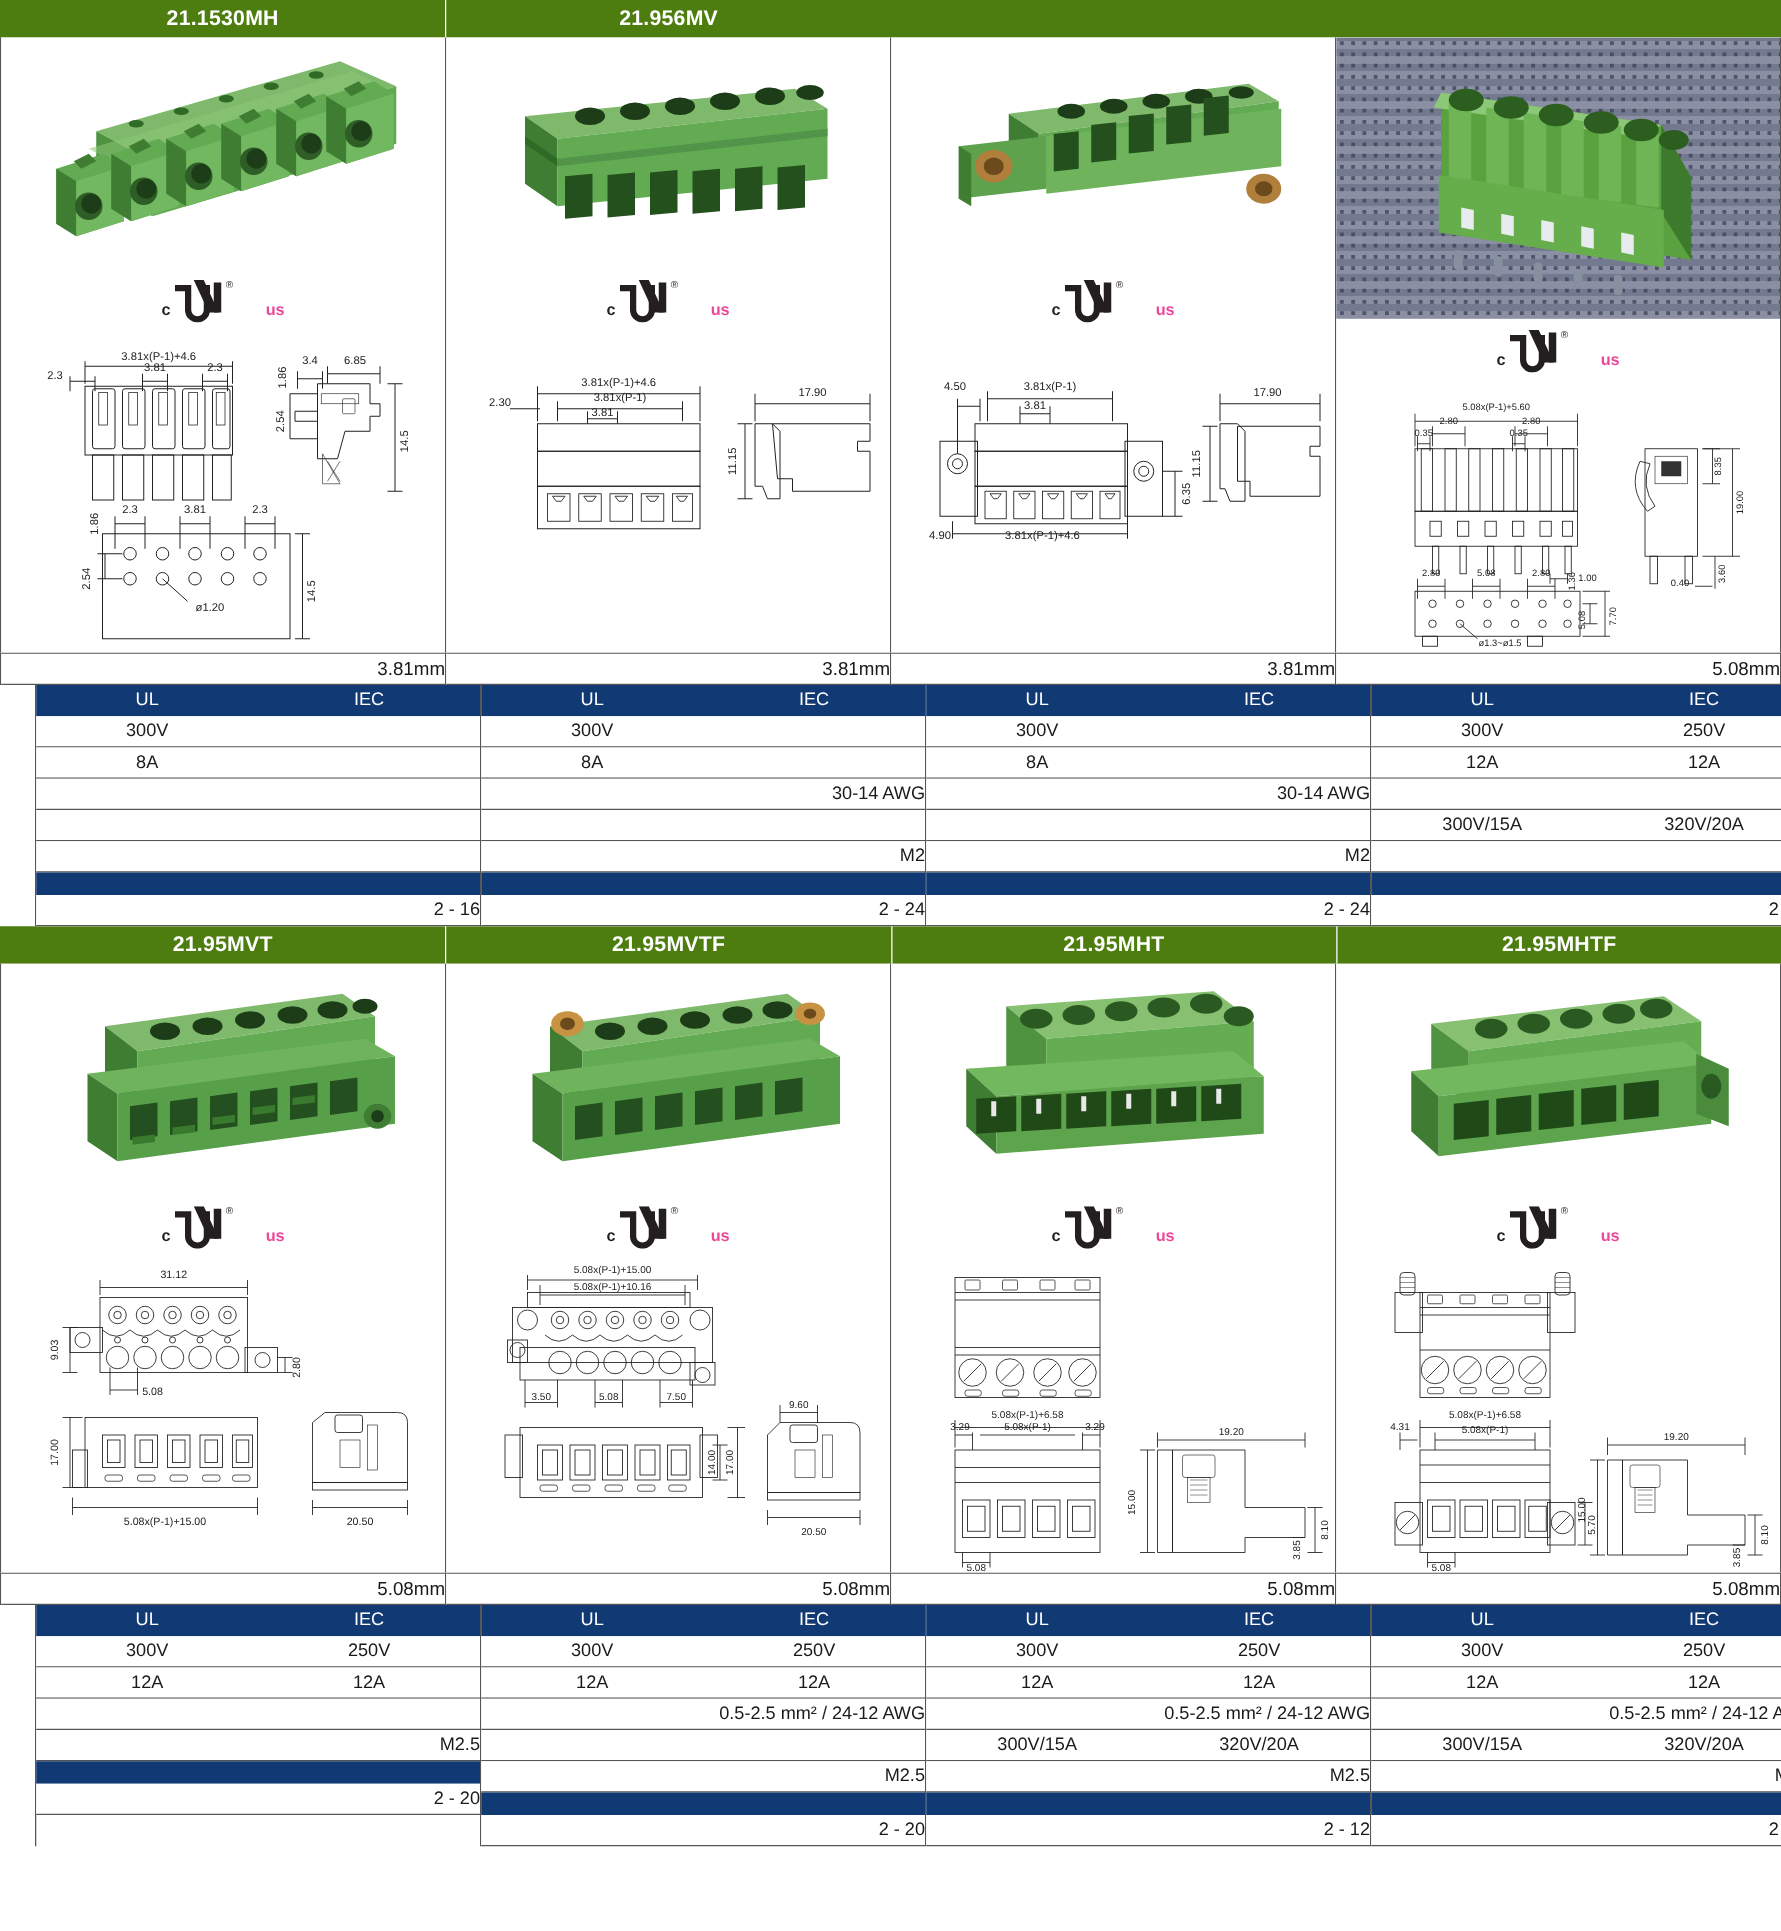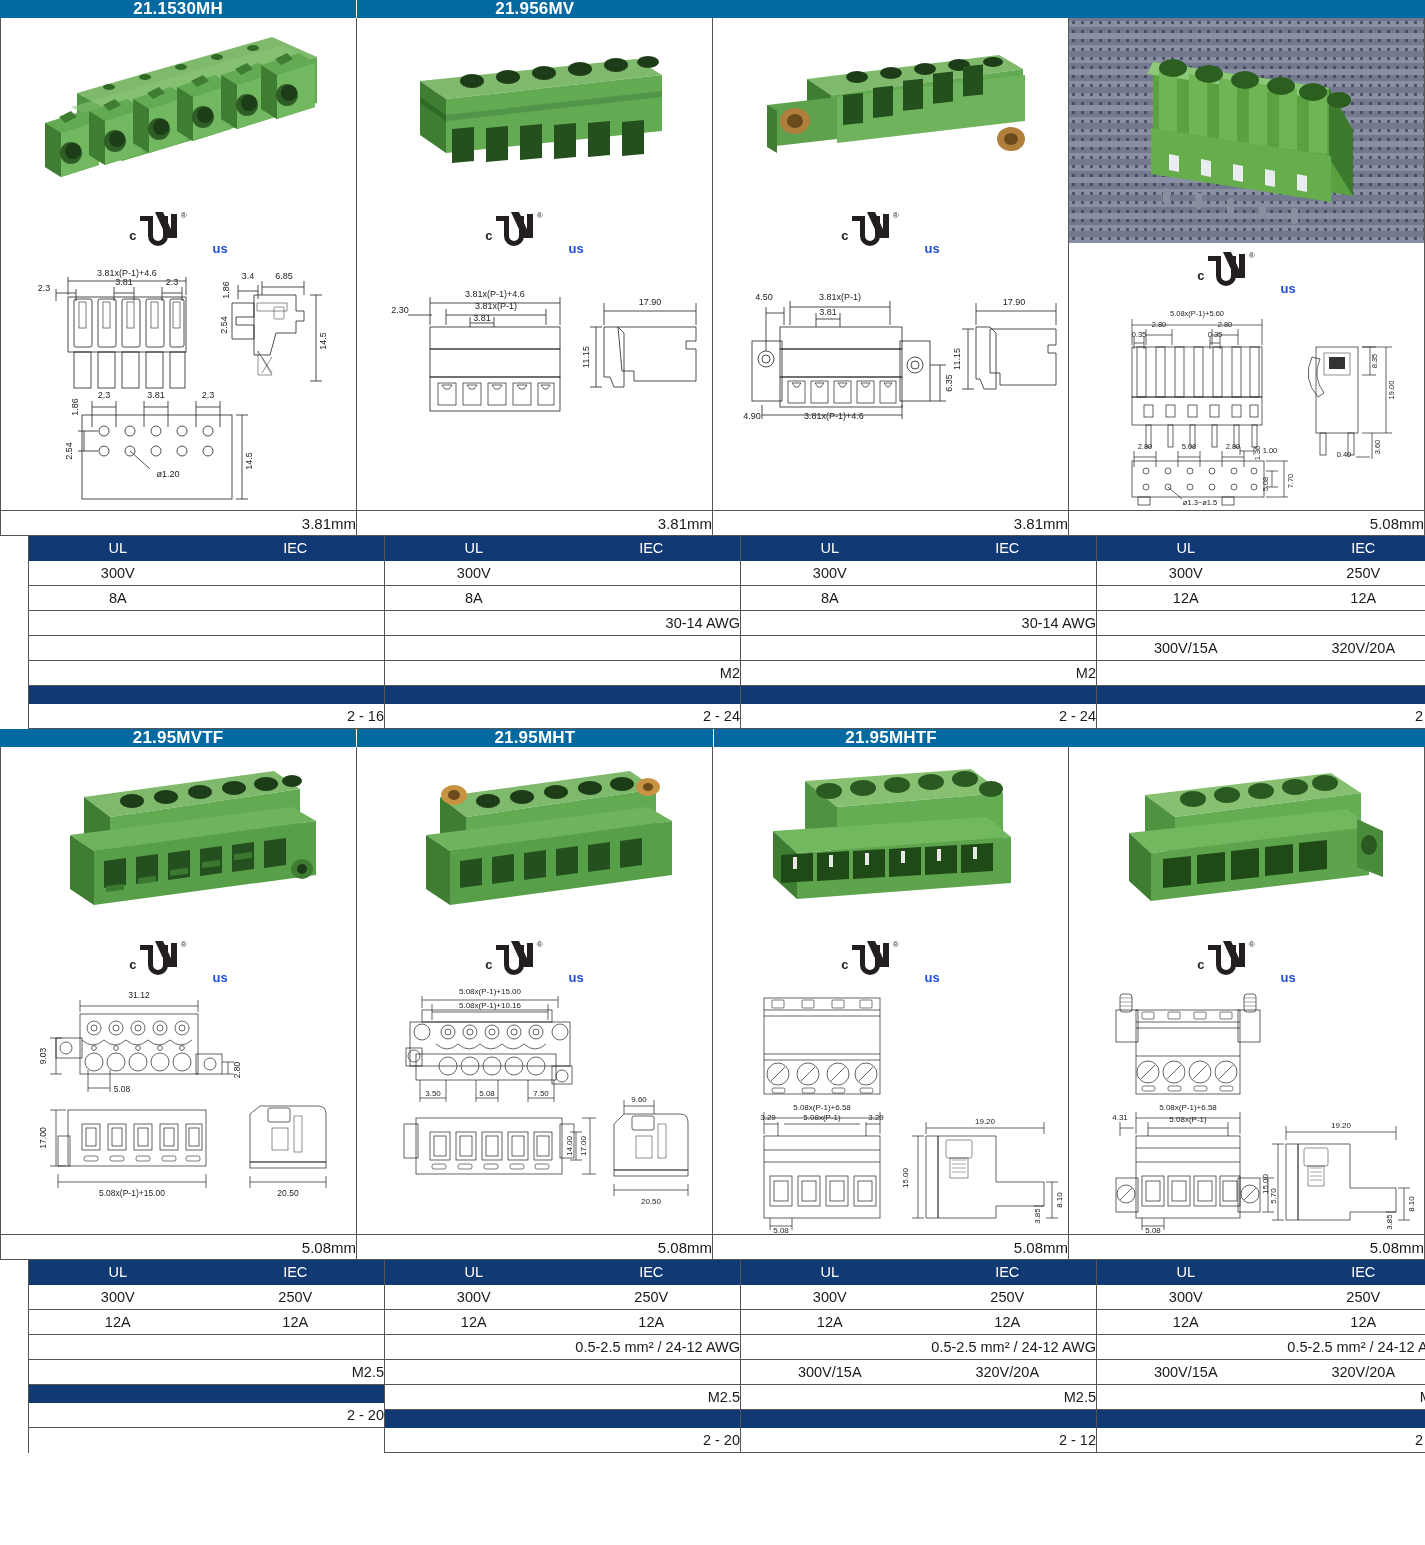--- a/index.html
+++ b/index.html
@@ -4,21 +4,21 @@
 <style>
   html,body{margin:0;padding:0;background:#fff;}
   body{width:1425px;height:1545px;font-family:"Liberation Sans",sans-serif;color:#1a1a1a;}
   .page{width:1425px;height:1545px;position:relative;box-sizing:border-box;}
 
   
   .section{width:1425px;}
   .col{flex:0 0 25%;width:25%;box-sizing:border-box;position:relative;}
 
   
-  .titlebar{display:flex;width:100%;background:#0369a1;height:18px;}
+  .titlebar{display:flex;width:100%;background:#4d7c0f;height:30px;}
   .titlebar .col{display:flex;align-items:center;justify-content:center;
       border-left:1px solid #fff;box-sizing:border-box;}
   .titlebar .col:first-child{border-left:none;}
   .title-txt{color:#fff;font-weight:bold;font-size:17px;letter-spacing:.2px;
       font-family:"Liberation Sans",sans-serif;}
 
   
   .prodrow{display:flex;width:100%;border-left:1px solid #555;box-sizing:border-box;}
   .prodcell{flex:0 0 25%;width:25%;box-sizing:border-box;
       border-right:1px solid #555;position:relative;background:#fff;}
@@ -43,22 +43,22 @@
   .srow.last{border-bottom:1px solid #555;}
   .half{flex:0 0 50%;width:50%;text-align:center;font-size:14.5px;line-height:24px;
       box-sizing:border-box;}
   .half.hdrtxt{color:#fff;font-size:14.5px;}
   .full{flex:0 0 100%;width:100%;text-align:right;font-size:14.5px;line-height:24px;}
 
   
   .ulwrap{display:inline-flex;align-items:center;gap:1px;}
   .ul-c{font-size:13px;font-weight:bold;color:#231f20;font-family:"Liberation Sans",sans-serif;
         position:relative;top:6px;}
-  .ul-us{font-size:13px;font-weight:bold;color:#1d4ed8;font-family:"Liberation Sans",sans-serif;
-        position:relative;top:19px;margin-left:32px;}
+  .ul-us{font-size:13px;font-weight:bold;color:#ec4899;font-family:"Liberation Sans",sans-serif;
+        position:relative;top:6px;margin-left:32px;}
   .ul-mark{position:relative;width:42px;height:34px;}
   .ul-reg{position:absolute;right:-7px;top:-1px;font-size:8px;color:#231f20;}
 
   
   .conn{position:relative;}
   .grid-bg{position:absolute;inset:0;background:
       repeating-linear-gradient(0deg,#8a8fa3 0 6px,#737a90 6px 12px),
       linear-gradient(135deg,#aab0c2,#7b8198);}
   .grid-bg::after{content:"";position:absolute;inset:0;
       background-image:radial-gradient(circle,#3b4054 1.6px,transparent 1.9px);
@@ -782,20 +782,23 @@
         <div class="full">2 - 24</div>
           </div>
     </div>
   </div>
 </div>
 
 <div class="section">
 
   <div class="titlebar">
     <div class="col">
+      <span class="title-txt">21.95MVT</span>
+        </div>
+    <div class="col">
       <span class="title-txt">21.95MVTF</span>
         </div>
     <div class="col">
       <span class="title-txt">21.95MHT</span>
         </div>
     <div class="col">
       <span class="title-txt">21.95MHTF</span>
         </div>
   </div>
 

